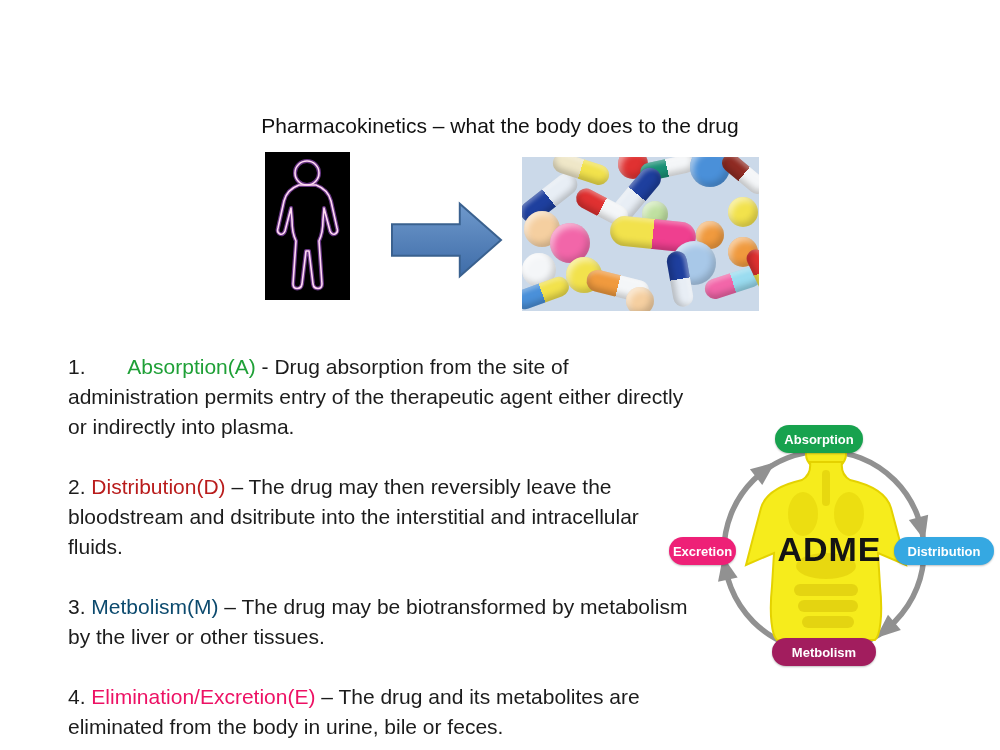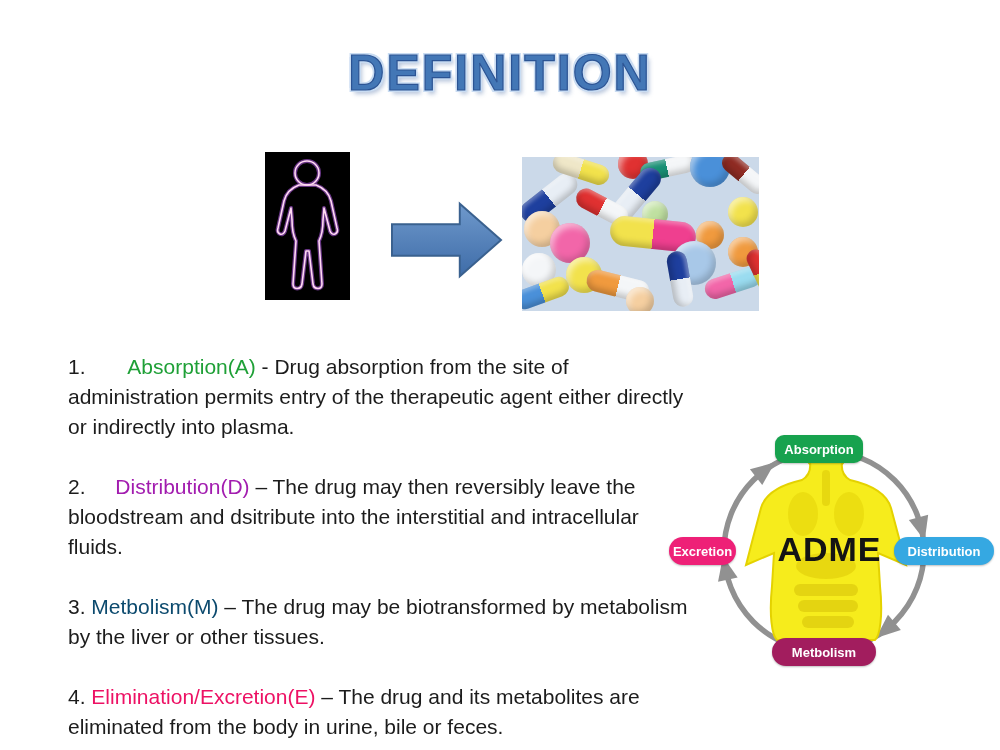--- a/index.html
+++ b/index.html
@@ -29,31 +29,31 @@
   .def .term{font-weight:400;}
 
   
   .adme{position:absolute;left:662px;top:418px;width:335px;height:262px;}
   .adme svg{position:absolute;left:0;top:0;width:335px;height:262px;}
   .adme-center{position:absolute;left:0;top:112px;width:335px;text-align:center;
                font-size:34px;font-weight:800;letter-spacing:1px;color:#141414;}
   .adme-pill{position:absolute;height:28px;border-radius:14px;color:#fff;
              font-size:13px;font-weight:700;display:flex;align-items:center;justify-content:center;
              box-shadow:0 1px 2px rgba(0,0,0,.25);}
-  .pos-top{left:113px;top:17px;width:88px;border-radius:9px;}
+  .pos-top{left:113px;top:7px;width:88px;}
   .pos-right{left:232px;top:119px;width:100px;}
   .pos-left{left:7px;top:119px;width:67px;}
   .pos-bottom{left:110px;top:220px;width:104px;}
 </style>
 </head>
 <body>
 
 <div class="slide">
 
-  <h1 class="title">DEFINITION</h1>
+  <div class="subtitle">Pharmacokinetics – what the body does to the drug</div>
 
   <div class="body-img">
     <svg viewBox="0 0 85 148">
       <defs>
         <g id="figure" fill="none" stroke-linecap="round" stroke-linejoin="round">
           <circle cx="42" cy="21" r="12"></circle>
           <path d="M34,33 C26,36 21,41 19,49 L13,76 C11,82 18,85 20,79 L26,56 L27,68
                    C27,77 28,83 31,89 L28,132 C28,138 36,138 37,132 L41,99 L44,99
                    L48,132 C49,138 57,138 57,132 L54,89 C57,83 58,77 58,68 L59,56
                    L65,79 C67,85 74,82 72,76 L66,49 C64,41 59,36 51,33 Z"></path>
@@ -97,21 +97,21 @@
       <div class="pill-cap" style="left: 130px; top: 112px; width: 56px; height: 20px; background: linear-gradient(90deg, rgb(30, 63, 158) 0px, rgb(30, 63, 158) 50%, rgb(232, 238, 245) 50%, rgb(232, 238, 245) 100%); transform: rotate(80deg);"></div>
       <div class="pill-cap" style="left: 182px; top: 116px; width: 58px; height: 20px; background: linear-gradient(90deg, rgb(242, 102, 169) 0px, rgb(242, 102, 169) 50%, rgb(154, 220, 240) 50%, rgb(154, 220, 240) 100%); transform: rotate(-18deg);"></div>
       <div class="pill-cap" style="left: 216px; top: 106px; width: 48px; height: 18px; background: linear-gradient(90deg, rgb(224, 49, 49) 0px, rgb(224, 49, 49) 50%, rgb(242, 226, 76) 50%, rgb(242, 226, 76) 100%); transform: rotate(65deg);"></div>
       <div class="pill-tab" style="left: 104px; top: 130px; width: 28px; height: 28px; background: rgb(245, 207, 160);"></div>
       <div class="pill-cap" style="left: -8px; top: 126px; width: 56px; height: 20px; background: linear-gradient(90deg, rgb(74, 144, 217) 0px, rgb(74, 144, 217) 50%, rgb(242, 226, 76) 50%, rgb(242, 226, 76) 100%); transform: rotate(-20deg);"></div>
     </div>
 
   <div class="defs" id="defs">
     <p class="def"><span class="num">1. </span><span class="term" style="color: rgb(31, 160, 55); margin-left: 36px;">Absorption(A)</span><span class="rest"> - Drug absorption from the site of administration permits entry of the therapeutic agent either directly or indirectly into plasma.</span></p>
 
-    <p class="def"><span class="num">2. </span><span class="term" style="color: #a21caf; margin-left: 24px;">Distribution(D)</span><span class="rest"> – The drug may then reversibly leave the bloodstream and dsitribute into the interstitial and intracellular fluids.</span></p>
+    <p class="def"><span class="num">2. </span><span class="term" style="color: #b91c1c;">Distribution(D)</span><span class="rest"> – The drug may then reversibly leave the bloodstream and dsitribute into the interstitial and intracellular fluids.</span></p>
 
     <p class="def"><span class="num">3. </span><span class="term" style="color: #0c4a6e;">Metbolism(M)</span><span class="rest"> – The drug may be biotransformed by metabolism by the liver or other tissues.</span></p>
 
     <p class="def"><span class="num">4. </span><span class="term" style="color: rgb(237, 17, 100);">Elimination/Excretion(E)</span><span class="rest"> – The drug and its metabolites are eliminated from the body in urine, bile or feces.</span></p>
   </div>
 
   <div class="adme" id="adme">
     <svg viewBox="0 0 335 262">
 
       <g>

